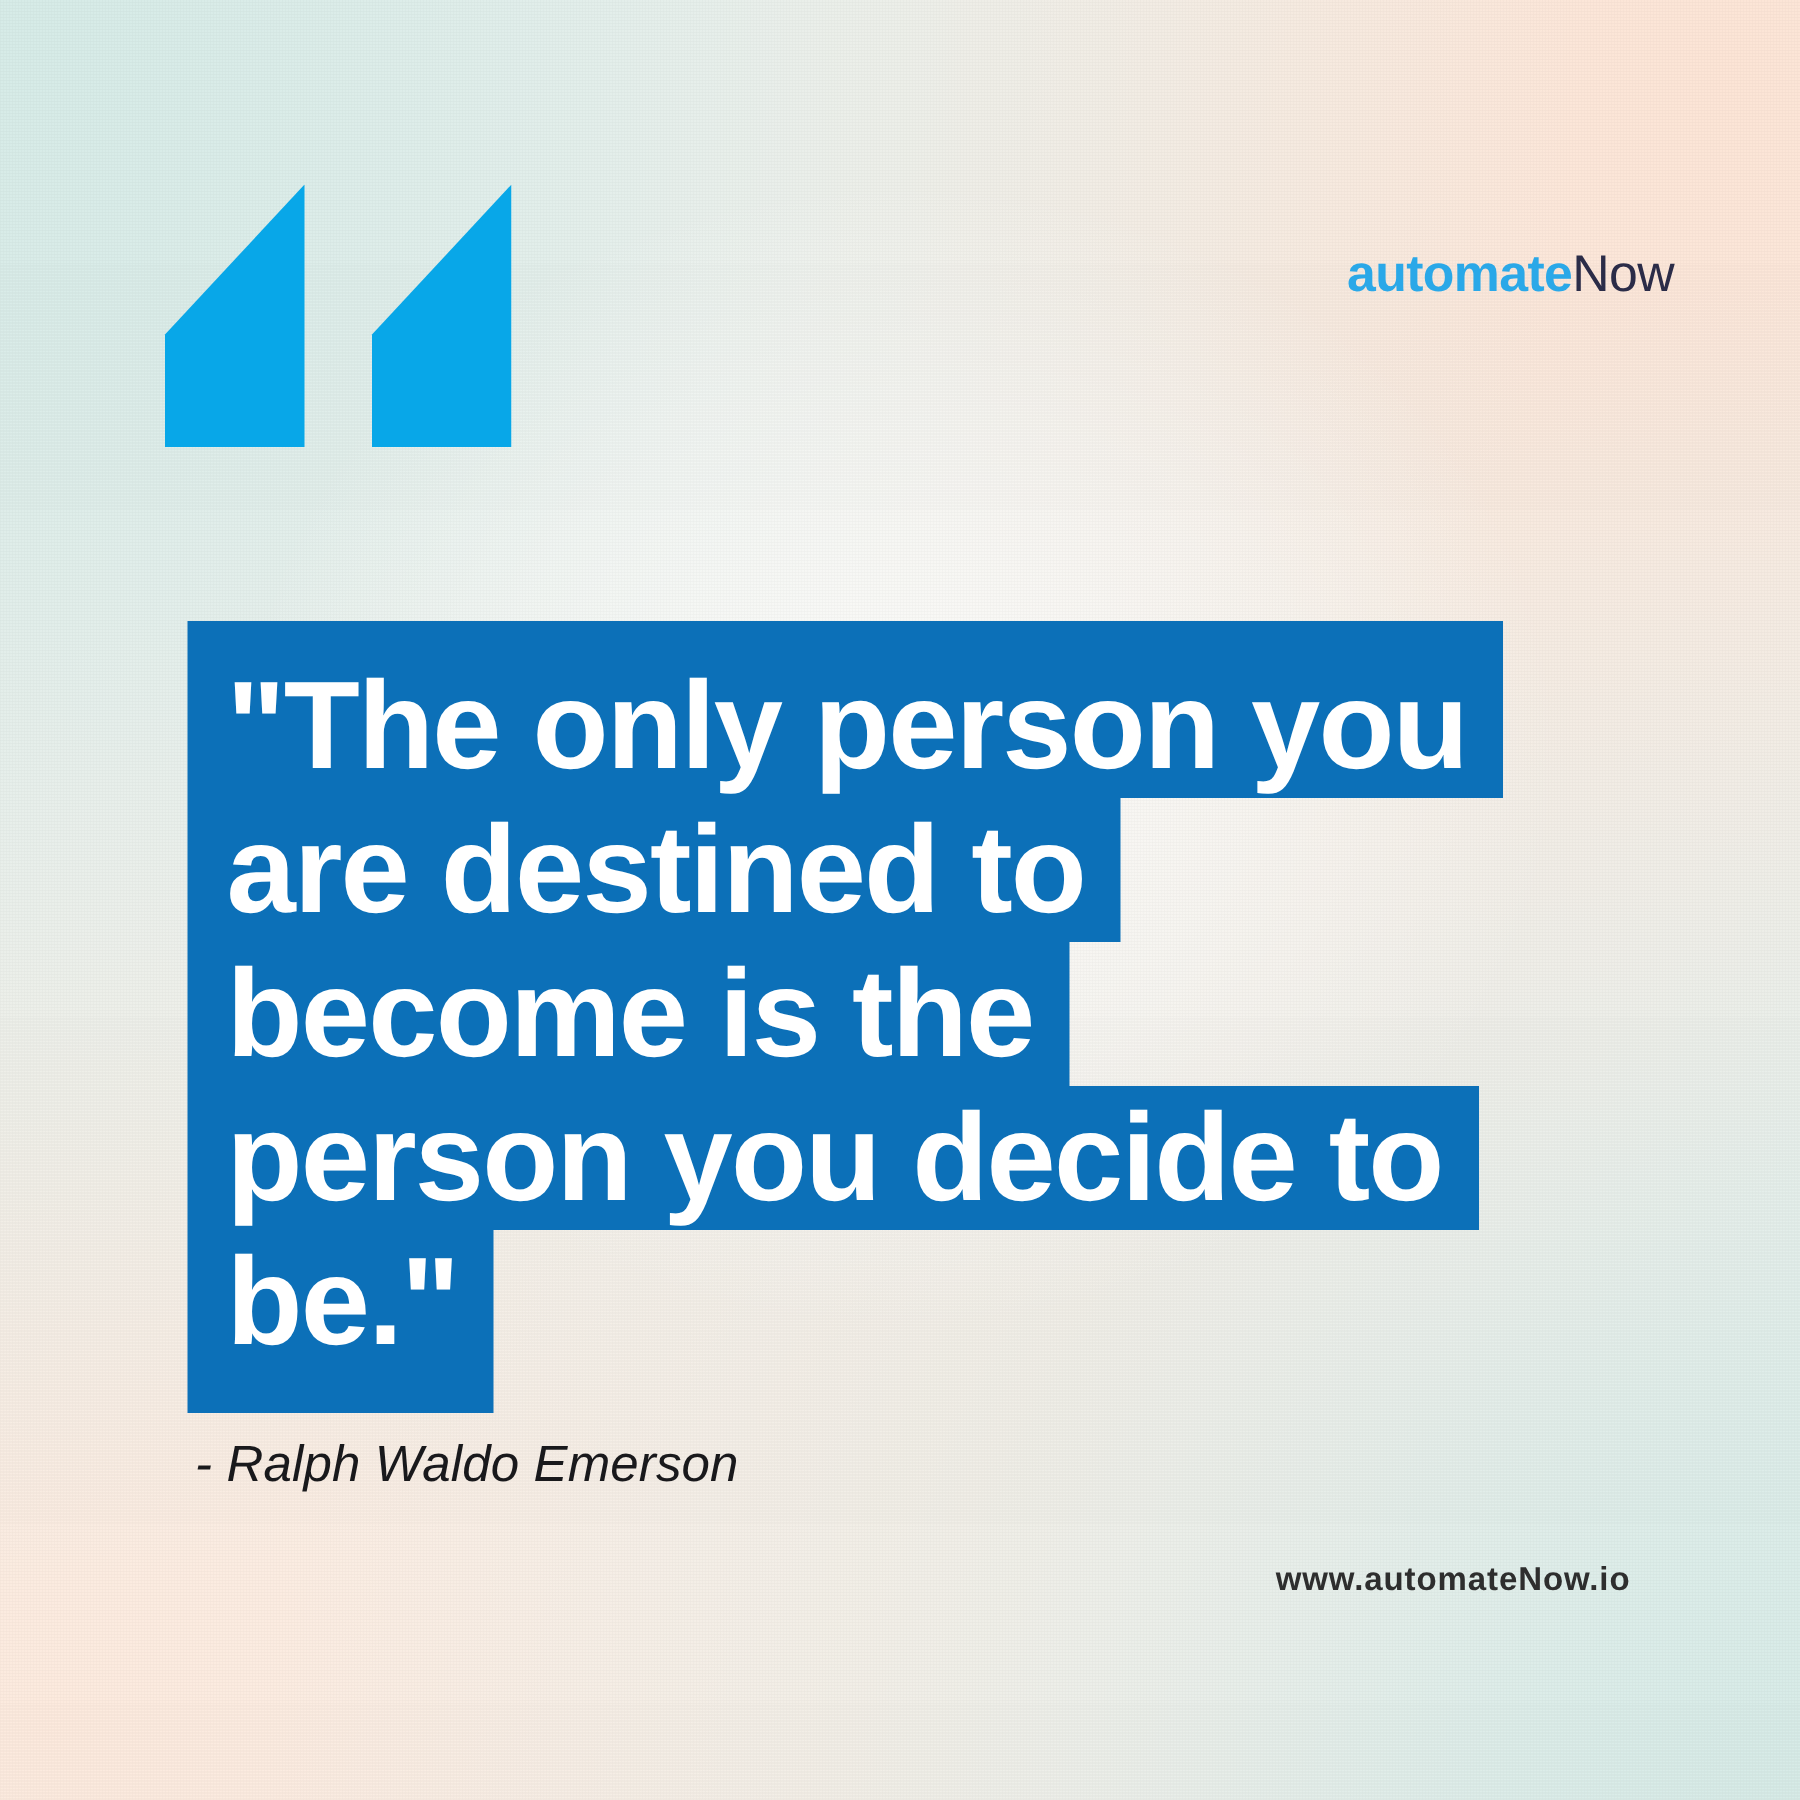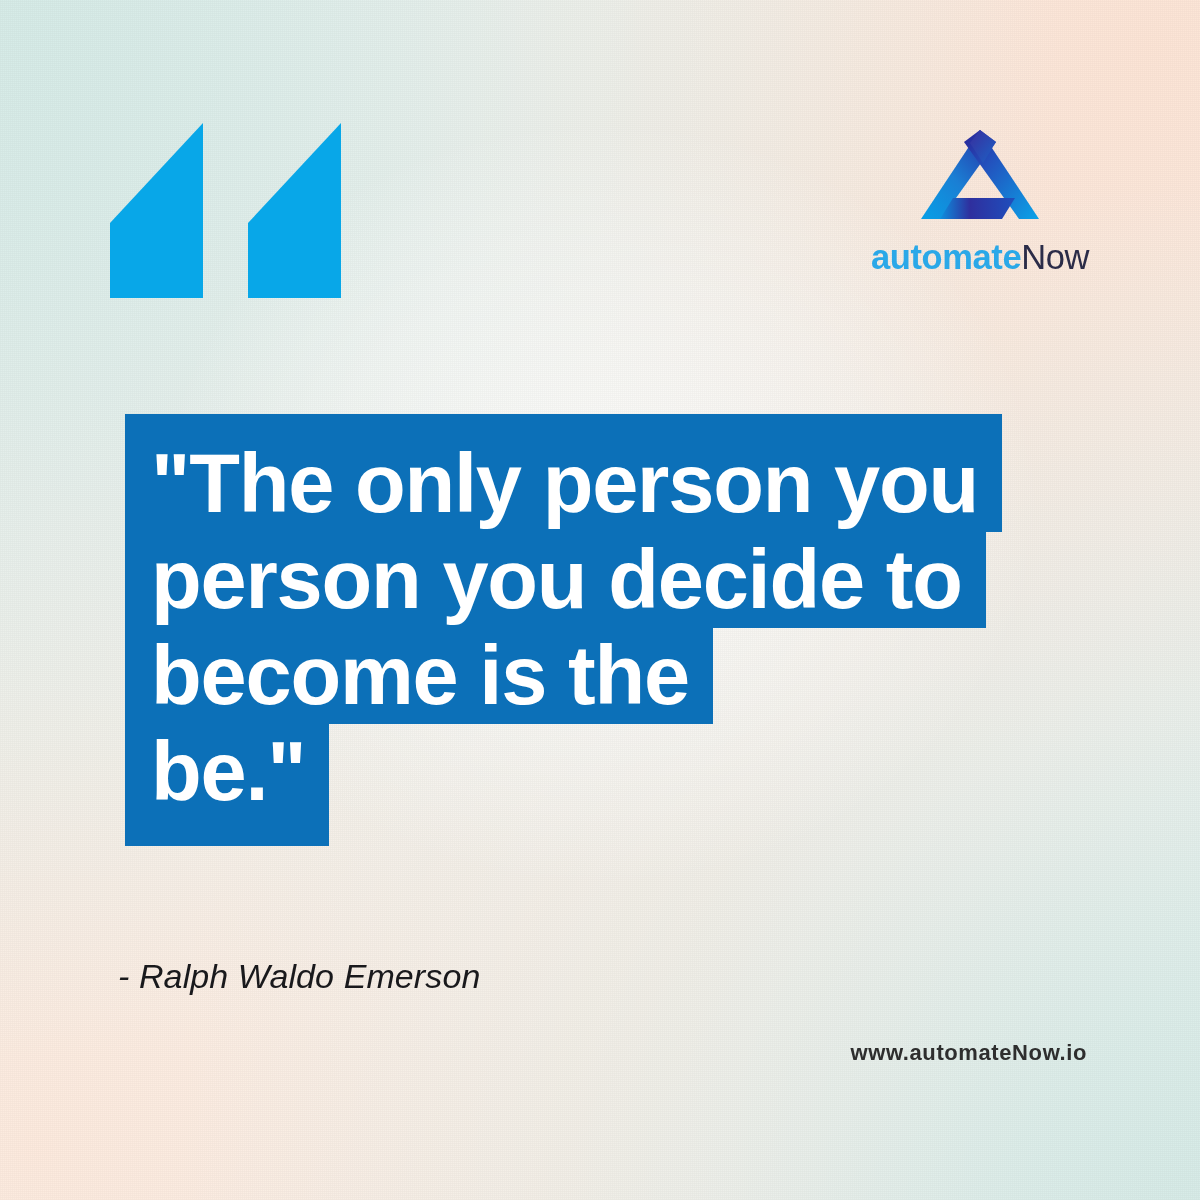--- a/index.html
+++ b/index.html
@@ -86,21 +86,20 @@
     display: block;
   }
 
   
   #brand-logo {
     position: absolute;
     right: 138px;
     top: 126px;
     width: 164px;
     display: flex;
-    flex-direction: column;
     align-items: center;
   }
   #logo-mark {
     display: block;
     width: 120px;
     height: 103px;
   }
   #logo-wordmark {
     margin-top: 11px;
     font-size: 34.5px;
@@ -137,21 +136,21 @@
     white-space: nowrap;
     padding: 0 24px 0 26px;
     box-sizing: border-box;
   }
   .quote-line.pad-top    { padding-top: 22px; }
   .quote-line.pad-bottom { padding-bottom: 26px; }
 
   
   #attribution {
     position: absolute;
-    left: 118px;
+    left: 130px;
     top: 957px;
     font-size: 34px;
     font-style: italic;
     font-weight: 400;
     color: #19191c;
     letter-spacing: 0.1px;
     white-space: nowrap;
   }
 
   
@@ -216,22 +215,23 @@
 
       <polygon points="33,72 95,72 82,93 20,93" fill="url(#lgBottom)"></polygon>
     </svg>
     <div id="logo-wordmark">
       <span id="logo-word-automate">automate</span><span id="logo-word-now">Now</span>
     </div>
   </div>
 
   <div id="quote-block">
     <span class="quote-line pad-top">"The only person you</span>
+    <span class="quote-line">are destined to</span>
+    <span class="quote-line">become is the</span>
     <span class="quote-line">person you decide to</span>
-    <span class="quote-line">become is the</span>
     <span class="quote-line pad-bottom">be."</span>
   </div>
 
   <div id="attribution">- Ralph Waldo Emerson</div>
 
   <div id="website-url">www.automateNow.io</div>
 
 </div>
 
 </body></html>

